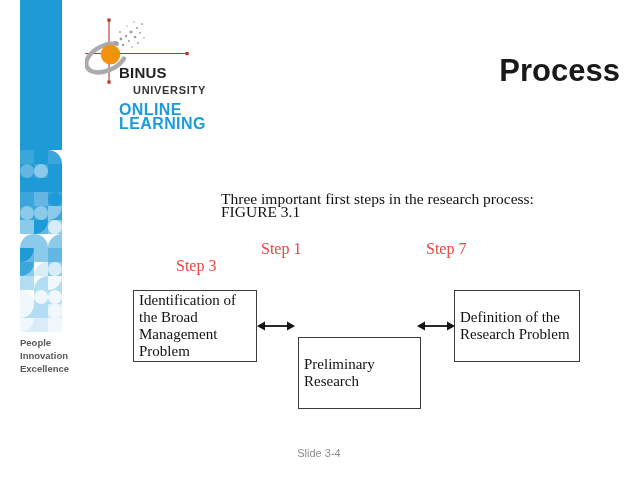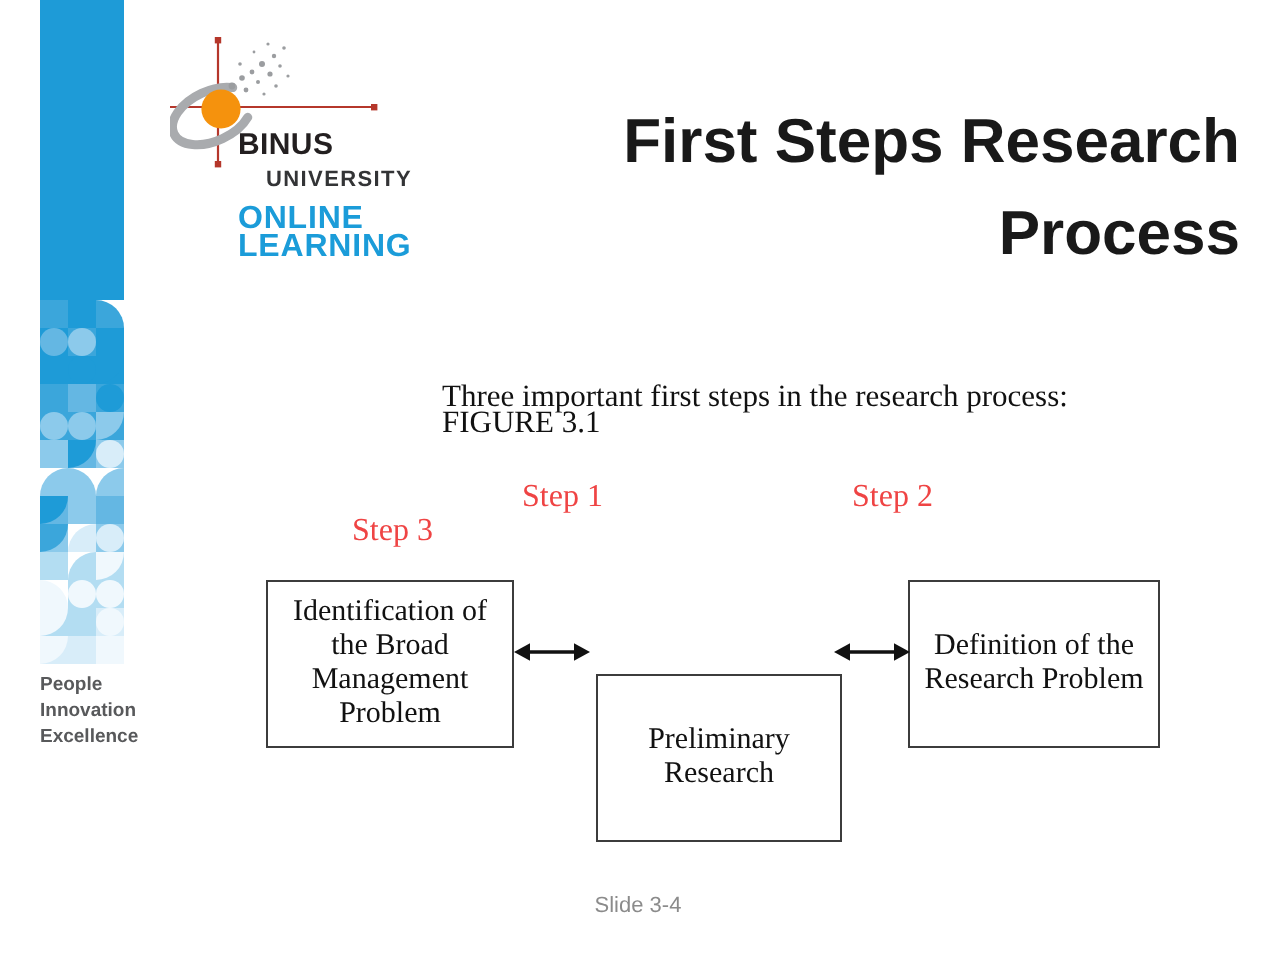--- a/index.html
+++ b/index.html
@@ -63,24 +63,24 @@
   .figure-caption { position:absolute; left:221px; top:190px; font-size:15.5px; }
 
   
   .step-label { position:absolute; font-size:16px; color:#ef4444; }
   .step-1 { left:261px; top:240px; }
   .step-2 { left:426px; top:240px; }
   .step-3 { left:176px; top:257px; }
 
   
   .diagram-box {
-    position:absolute; top:290px; height:84px;
+    position:absolute; top:290px; height:72px;
     border:1px solid #3c3c3c; background:#ffffff;
     display:flex; align-items:center; justify-content:center;
-    text-align:center; font-size:15px; line-height:17px;
+    text-align:left; font-size:15px; line-height:17px;
     padding:2px 5px;
   }
   .box-1 { left:133px; width:124px; }
   .box-2 { left:298px; width:123px;margin-top:47px; }
   .box-3 { left:454px; width:126px; }
 
   .arrow-svg { position:absolute; top:318px; height:16px; }
   .arrow-1 { left:256px; width:40px; }
   .arrow-2 { left:416px; width:40px; }
 
@@ -214,29 +214,28 @@
     <circle cx="42" cy="16" r="0.7"></circle>
       <circle cx="35" cy="22" r="0.9"></circle>
   </g>
 </svg>
 <div class="logo-brand">BINUS</div>
 <div class="logo-university">UNIVERSITY</div>
 <div class="logo-online">ONLINE</div>
 <div class="logo-learning">LEARNING</div>
 
 <div class="slide-title">
-  <div>First Steps Research</div>
   <div>Process</div>
 </div>
 
 <div class="figure-label">FIGURE 3.1</div>
 <div class="figure-caption">Three important first steps in the research process:</div>
 
 <div class="step-label step-1">Step 1</div>
-<div class="step-label step-2">Step 2</div>
+<div class="step-label step-2">Step 7</div>
 <div class="step-label step-3">Step 3</div>
 
 <div class="diagram-box box-1">
   <span>Identification of the Broad Management Problem</span>
 </div>
 <div class="diagram-box box-2">
   <span>Preliminary Research</span>
 </div>
 <div class="diagram-box box-3">
   <span>Definition of the Research Problem</span>

